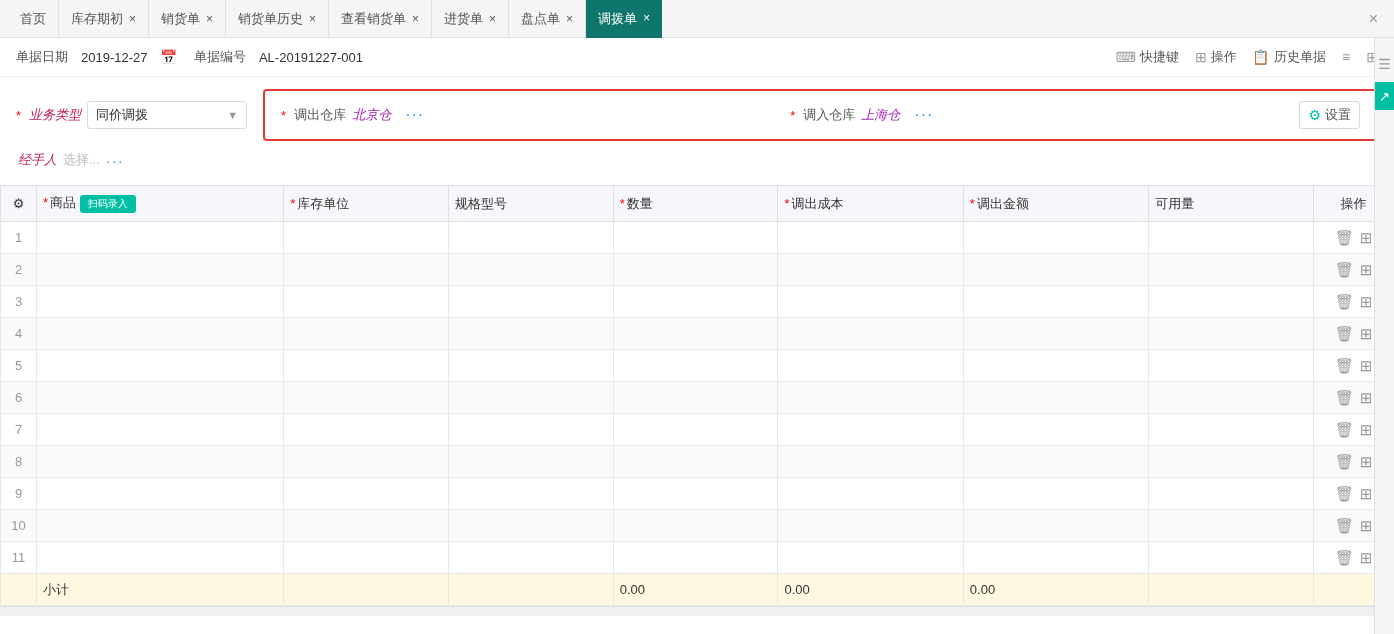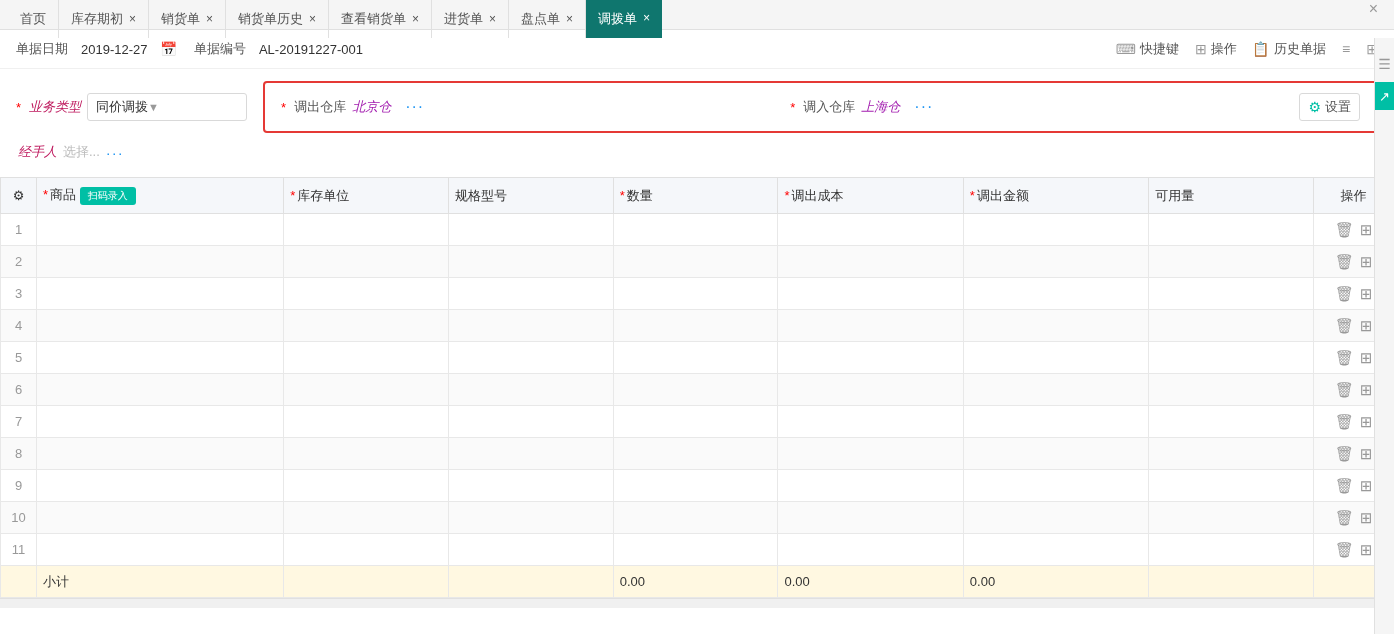--- a/index.html
+++ b/index.html
@@ -1,23 +1,24 @@
 <!DOCTYPE html>
 <html><head>
   <meta charset="utf-8">
   <style>
     * { box-sizing: border-box; margin: 0; padding: 0; }
     body { font-family: 'Microsoft YaHei', Arial, sans-serif; font-size: 13px; color: #333; background: #fff; overflow: hidden; }
 
     
     .tab-bar {
       display: flex;
+      align-items: center;
       border-bottom: 1px solid #e0e0e0;
       background: #f5f5f5;
-      height: 30px;
+      height: 38px;
       padding: 0 8px;
     }
     .tab-item {
       display: flex;
       align-items: center;
       padding: 0 12px;
       height: 38px;
       cursor: pointer;
       font-size: 13px;
       color: #555;
@@ -116,20 +117,22 @@
     .required-star { color: #f00; margin-right: 2px; }
     .field-select {
       display: flex;
       align-items: center;
       border: 1px solid #d9d9d9;
       border-radius: 3px;
       padding: 4px 8px;
       min-width: 180px;
       cursor: pointer;
       background: #fff;
+      justify-content: space-between;
+      gap: 12px;
     }
     .field-select .chevron { color: #999; font-size: 11px; }
 
     
     .warehouse-box {
       border: 2px solid #e53935;
       border-radius: 4px;
       padding: 10px 16px;
       flex: 1;
       display: flex;

